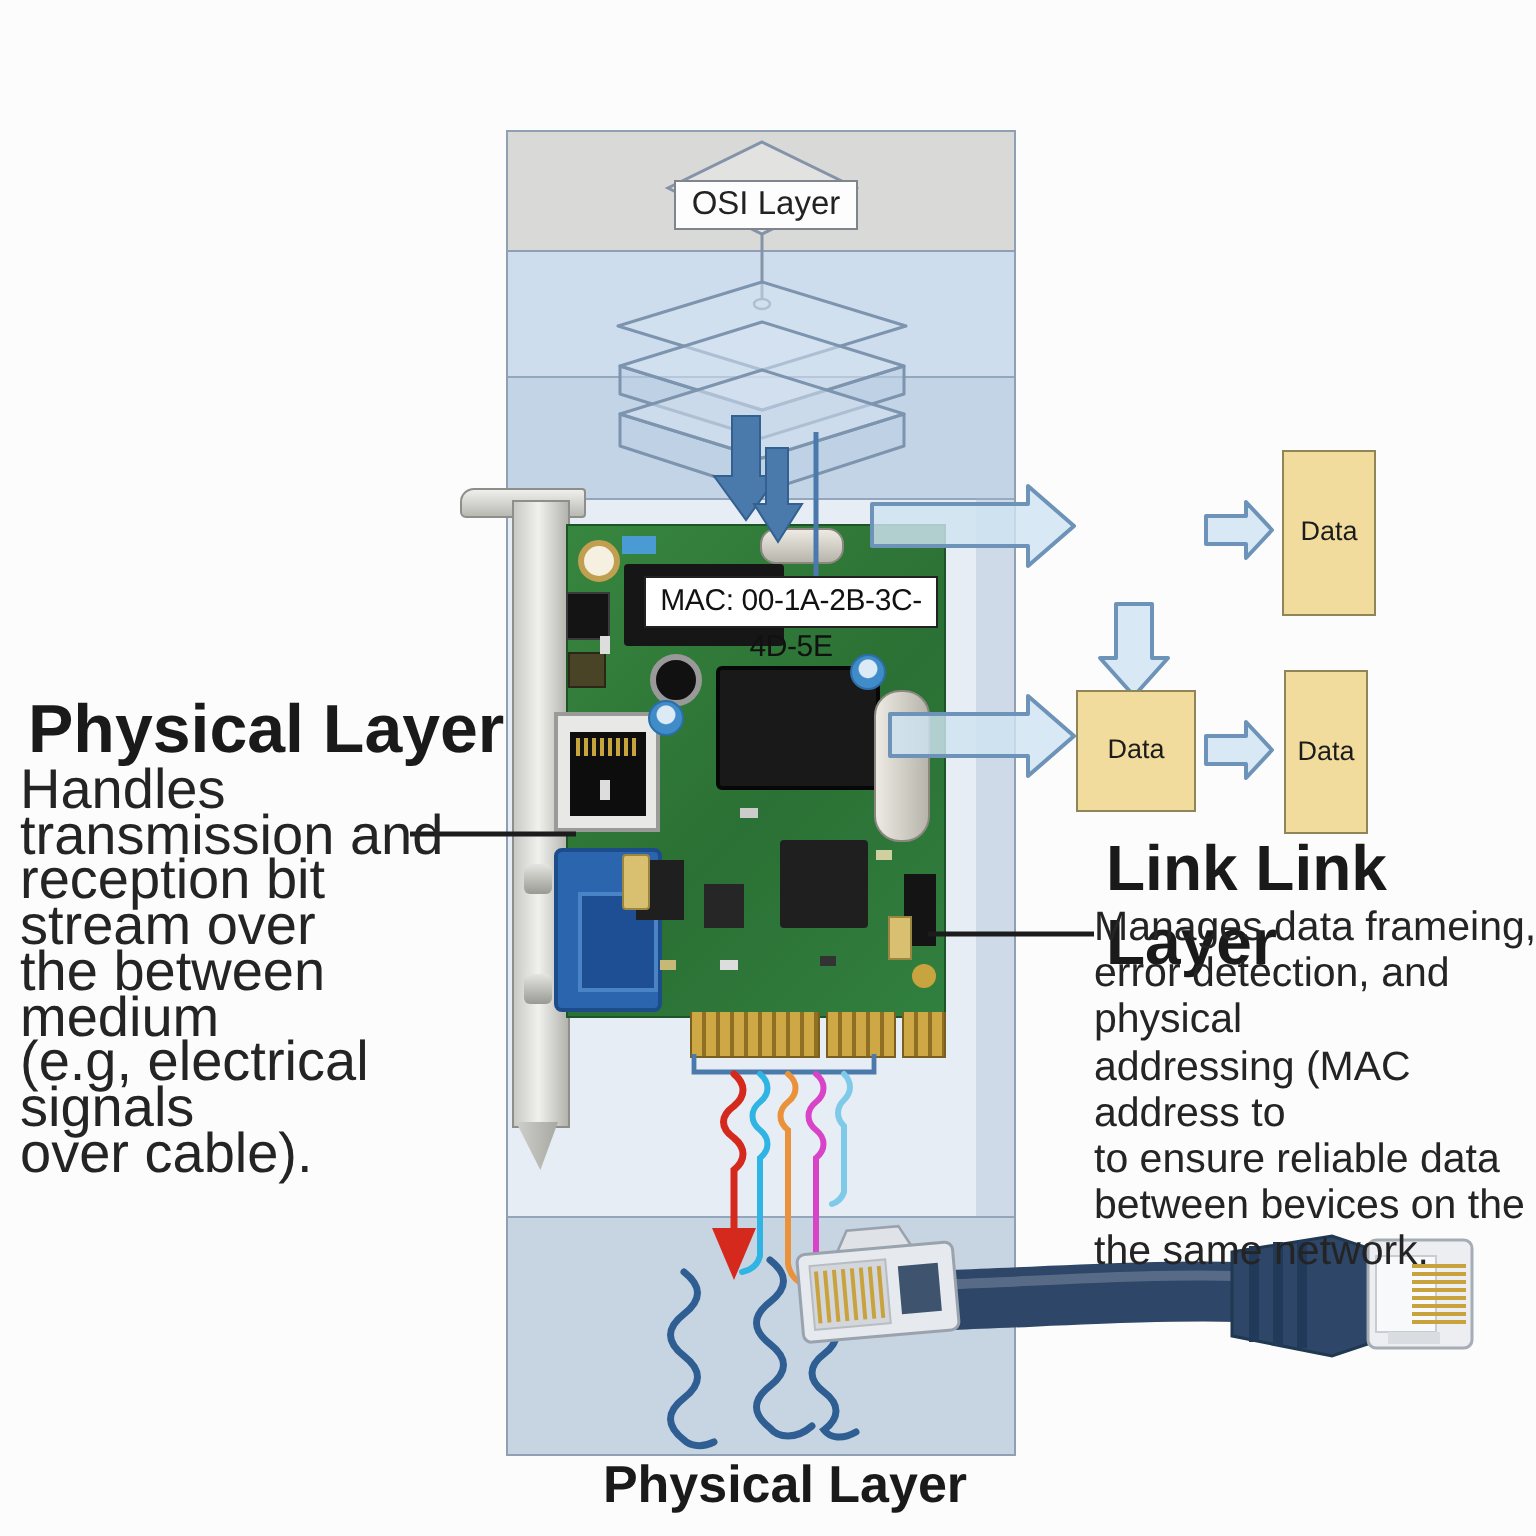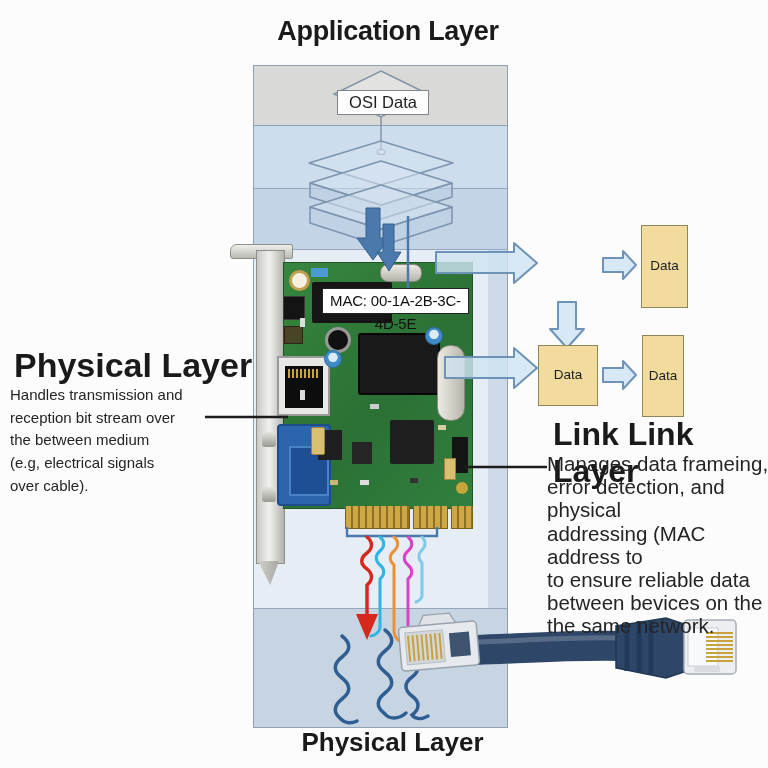--- a/index.html
+++ b/index.html
@@ -14,21 +14,21 @@
   .band-stack2{top:123px;height:61px;background:#c3d4e6;border-bottom:1px solid #93a6bc;}
   .band-card{top:184px;height:359px;background:#e7edf4;border-bottom:1px solid #93a6bc;}
   .band-bottom{top:543px;height:118px;background:#c7d4e2;}
   #col-shadow{left:488px;top:249px;width:19px;height:359px;background:rgba(160,182,208,.35);z-index:2;}
   
   .h-top{left:238px;top:16px;width:300px;text-align:center;font-size:27px;font-weight:bold;letter-spacing:-.3px;z-index:6;}
   .h-bottom{left:270px;top:727px;width:245px;text-align:center;font-size:26px;font-weight:bold;z-index:6;}
   .h-left{left:14px;top:346px;font-size:34px;font-weight:bold;z-index:6;}
   .h-right{left:553px;top:416px;font-size:32px;font-weight:bold;z-index:6;}
   .note-left{left:10px;top:384px;width:240px;z-index:6;}
-  .note-left div{font-size:15px;line-height:22.7px;color:#242424;}
+  .note-left div{font-size:28px;line-height:22.7px;color:#242424;}
   .note-right{left:547px;top:452px;width:225px;z-index:6;}
   .note-right div{font-size:20.5px;line-height:23.2px;color:#242424;}
   
   .osi-label{left:337px;top:90px;width:90px;height:23px;background:#fdfdfd;border:1px solid #80858d;
              font-size:16.5px;line-height:23px;text-align:center;color:#222;z-index:6;}
   
   .ybox{background:#f1dc9e;border:1.5px solid #8f8557;box-sizing:border-box;display:flex;align-items:center;
         justify-content:center;text-align:center;font-size:13.5px;line-height:1.2;color:#1c1c1c;z-index:6;}
   #box-mac{left:538px;top:233px;width:60px;height:65px;}
   #box-data1{left:641px;top:225px;width:47px;height:83px;}
@@ -185,22 +185,21 @@
           <line x1="706" y1="649" x2="733" y2="649"></line>
             <line x1="706" y1="653" x2="733" y2="653"></line>
           <line x1="706" y1="657" x2="733" y2="657"></line>
             <line x1="706" y1="661" x2="733" y2="661"></line>
         </g>
         <rect x="694" y="666" width="26" height="6" fill="#d9dde2"></rect>
       </g>
     </g>
   </svg>
 
-  <div class="abs h-top">Application Layer</div>
-  <div class="abs osi-label">OSI Data</div>
+  <div class="abs osi-label">OSI Layer</div>
   <div class="abs mac-label">MAC: 00-1A-2B-3C-4D-5E</div>
 
   <div class="abs ybox" id="box-data1">Data</div>
   <div class="abs ybox" id="box-data2">Data</div>
   <div class="abs ybox" id="box-data3">Data</div>
 
   <div class="abs h-left">Physical Layer</div>
   <div class="abs note-left">
     <div>Handles transmission and</div>
     <div>reception bit stream over</div>

